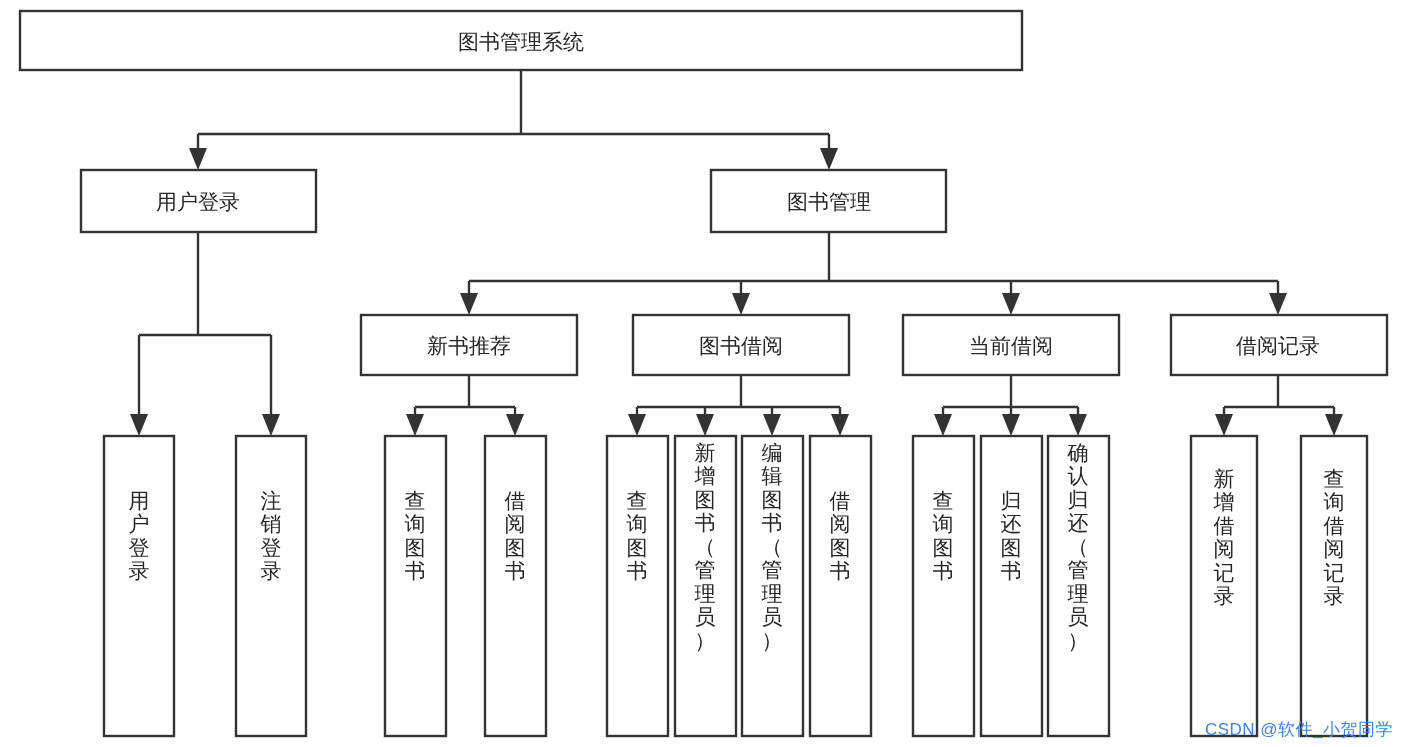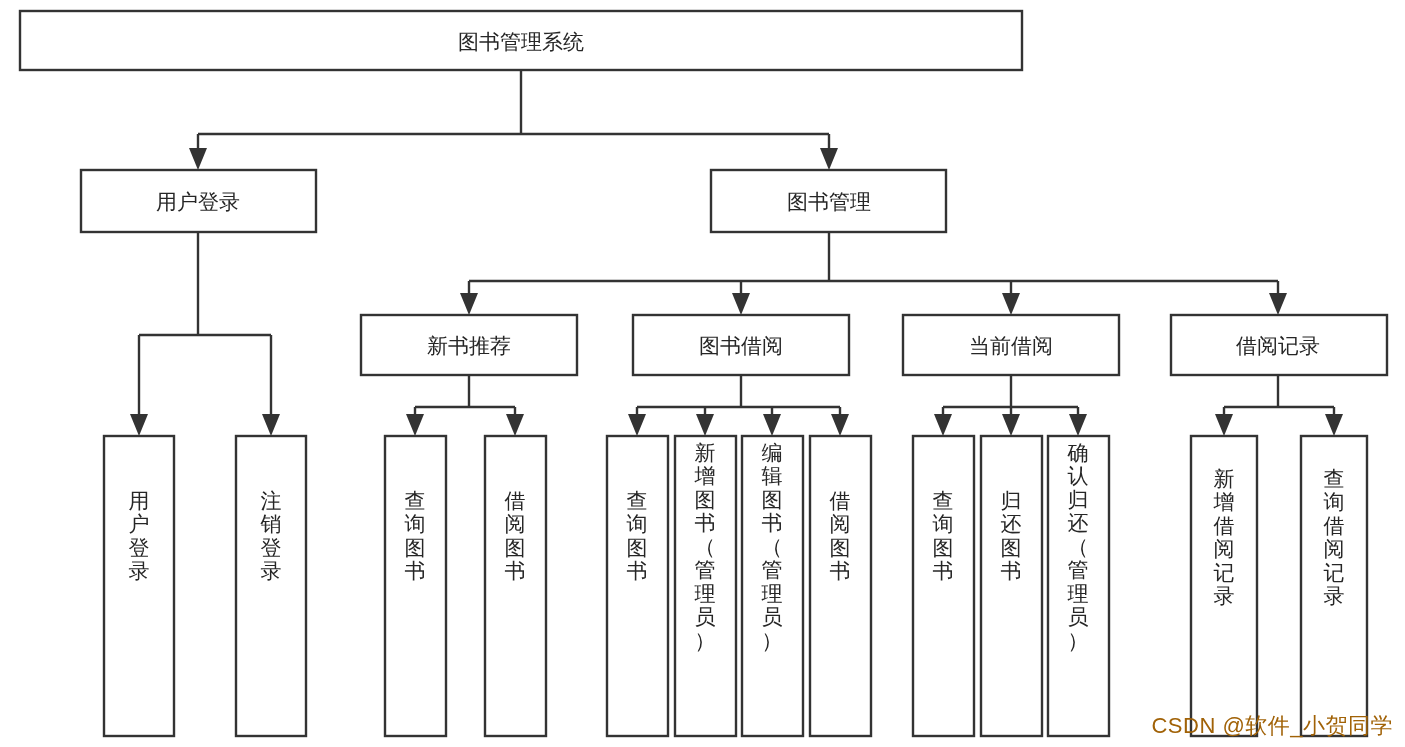--- a/index.html
+++ b/index.html
@@ -51,22 +51,22 @@
   }
   .arrow-head {
     fill: #333333;
     stroke: none;
   }
   .watermark {
     position: absolute;
     right: 12px;
     bottom: 6px;
     font-family: "Liberation Sans", "DejaVu Sans", sans-serif;
-    font-size: 22px;
-    color: #a16207;
+    font-size: 17px;
+    color: #3b82f6;
     letter-spacing: 0.5px;
     white-space: nowrap;
     pointer-events: none;
   }
 </style>
 </head>
 <body>
 
 <svg id="diagram" viewBox="0 0 1405 747" xmlns="http://www.w3.org/2000/svg">
 

